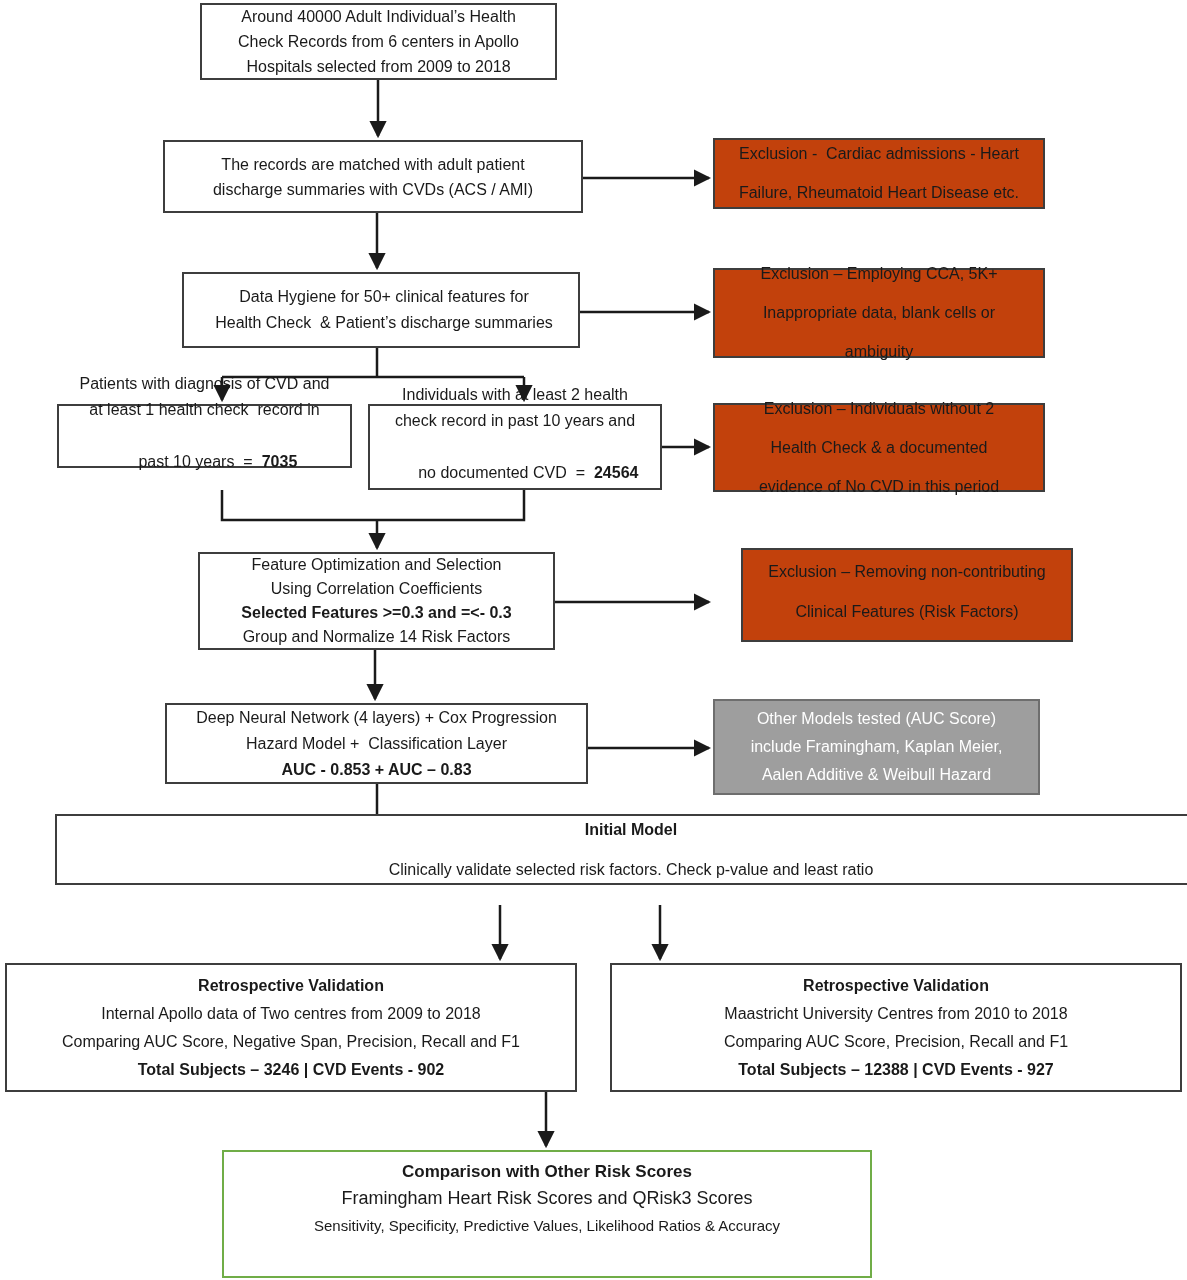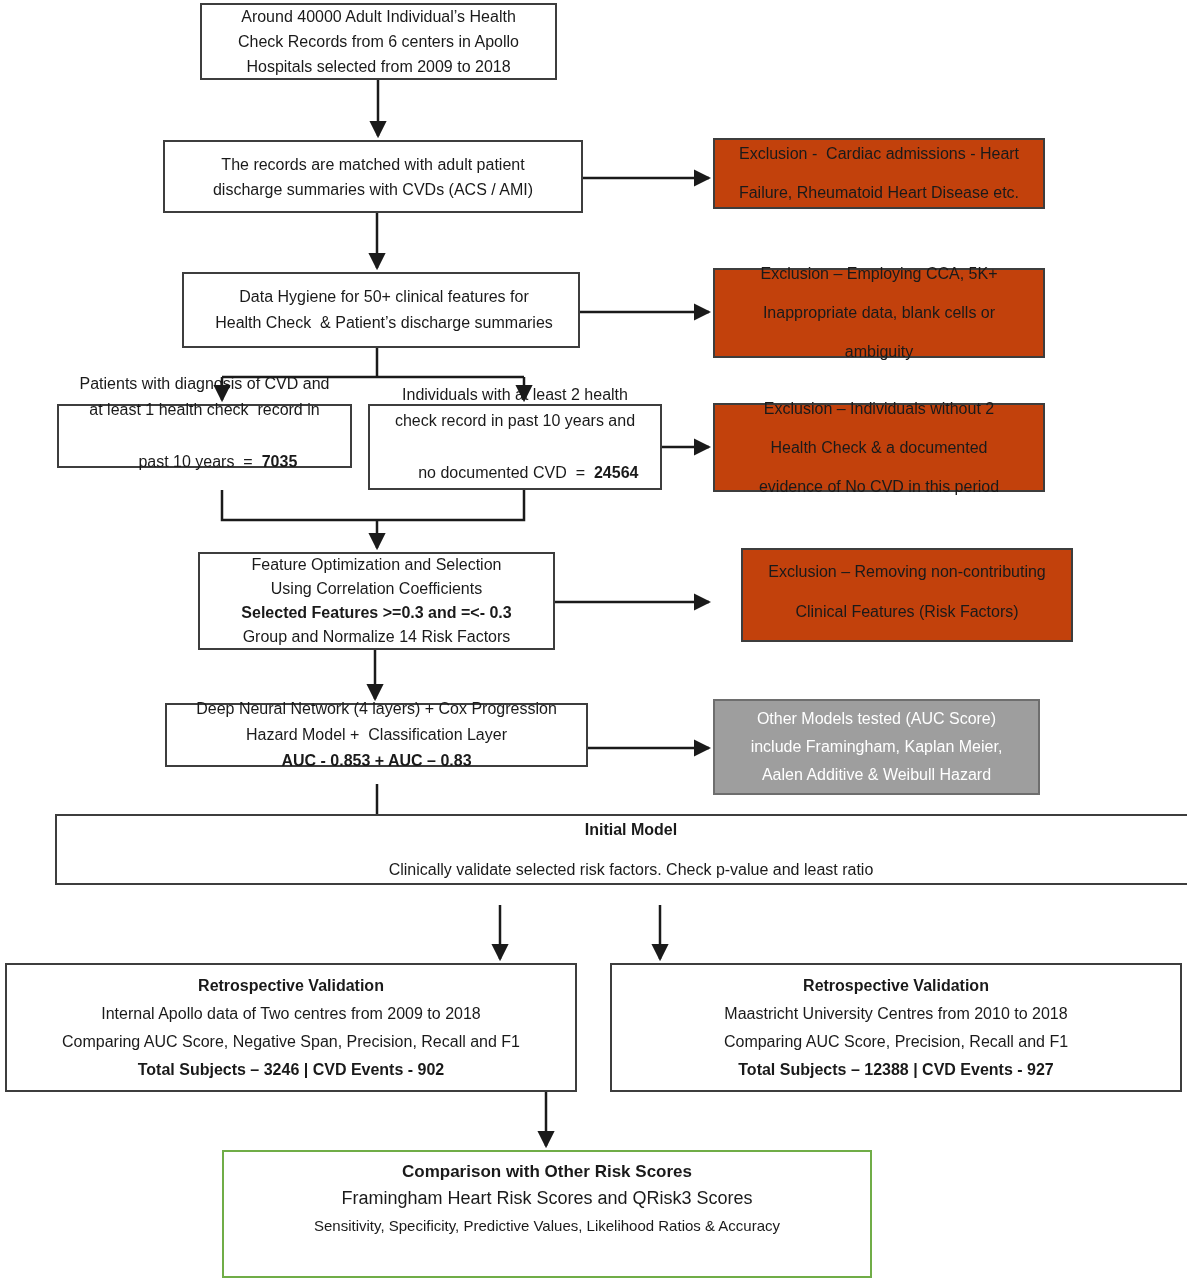--- a/index.html
+++ b/index.html
@@ -35,21 +35,21 @@
   #b-source{left:200px;top:3px;width:357px;height:77px;}
   #b-match{left:163px;top:140px;width:420px;height:73px;}
   #b-excl1{left:713px;top:138px;width:332px;height:71px;line-height:26px;}
   #b-hygiene{left:182px;top:272px;width:398px;height:76px;line-height:26px;padding-left:6px;}
   #b-excl2{left:713px;top:268px;width:332px;height:90px;line-height:26px;}
   #b-cvd{left:57px;top:404px;width:295px;height:64px;line-height:26px;}
   #b-nocvd{left:368px;top:404px;width:294px;height:86px;line-height:26px;}
   #b-excl3{left:713px;top:403px;width:332px;height:89px;line-height:26px;}
   #b-feature{left:198px;top:552px;width:357px;height:98px;line-height:24px;}
   #b-excl4{left:713px;top:548px;width:332px;height:94px;line-height:27px;margin-left:28px;}
-  #b-dnn{left:165px;top:703px;width:423px;height:64px;line-height:26px;}
+  #b-dnn{left:165px;top:703px;width:423px;height:81px;line-height:26px;}
   #b-othermodels{left:713px;top:699px;width:327px;height:96px;line-height:28px;justify-content:center;}
   #b-initial{left:55px;top:814px;width:1152px;height:71px;line-height:27px;justify-content:space-between;}
   #b-retro1{left:5px;top:963px;width:572px;height:129px;line-height:28px;}
   #b-retro2{left:610px;top:963px;width:572px;height:129px;line-height:28px;}
   #b-comparison{left:222px;top:1150px;width:650px;height:128px;line-height:27px;padding-bottom:32px;}
   #b-comparison .title{font-size:17px;font-weight:700;}
   #b-comparison .subtitle{font-size:18px;}
   #b-comparison .detail{font-size:15px;}
   #connectors{position:absolute;left:0;top:0;}
 </style>

